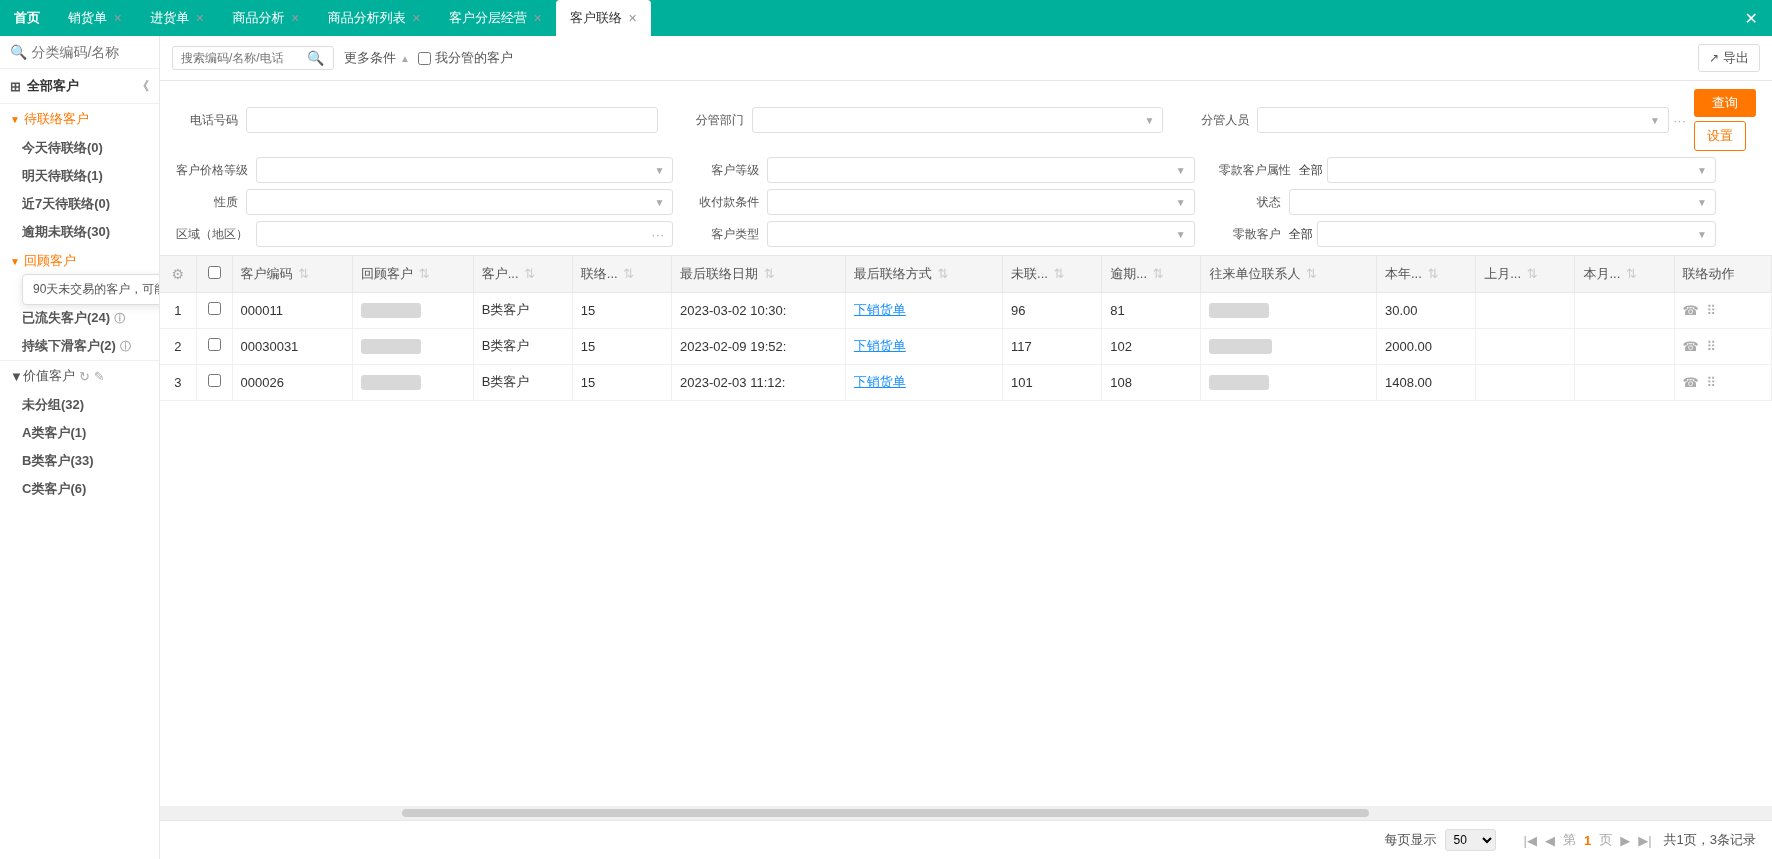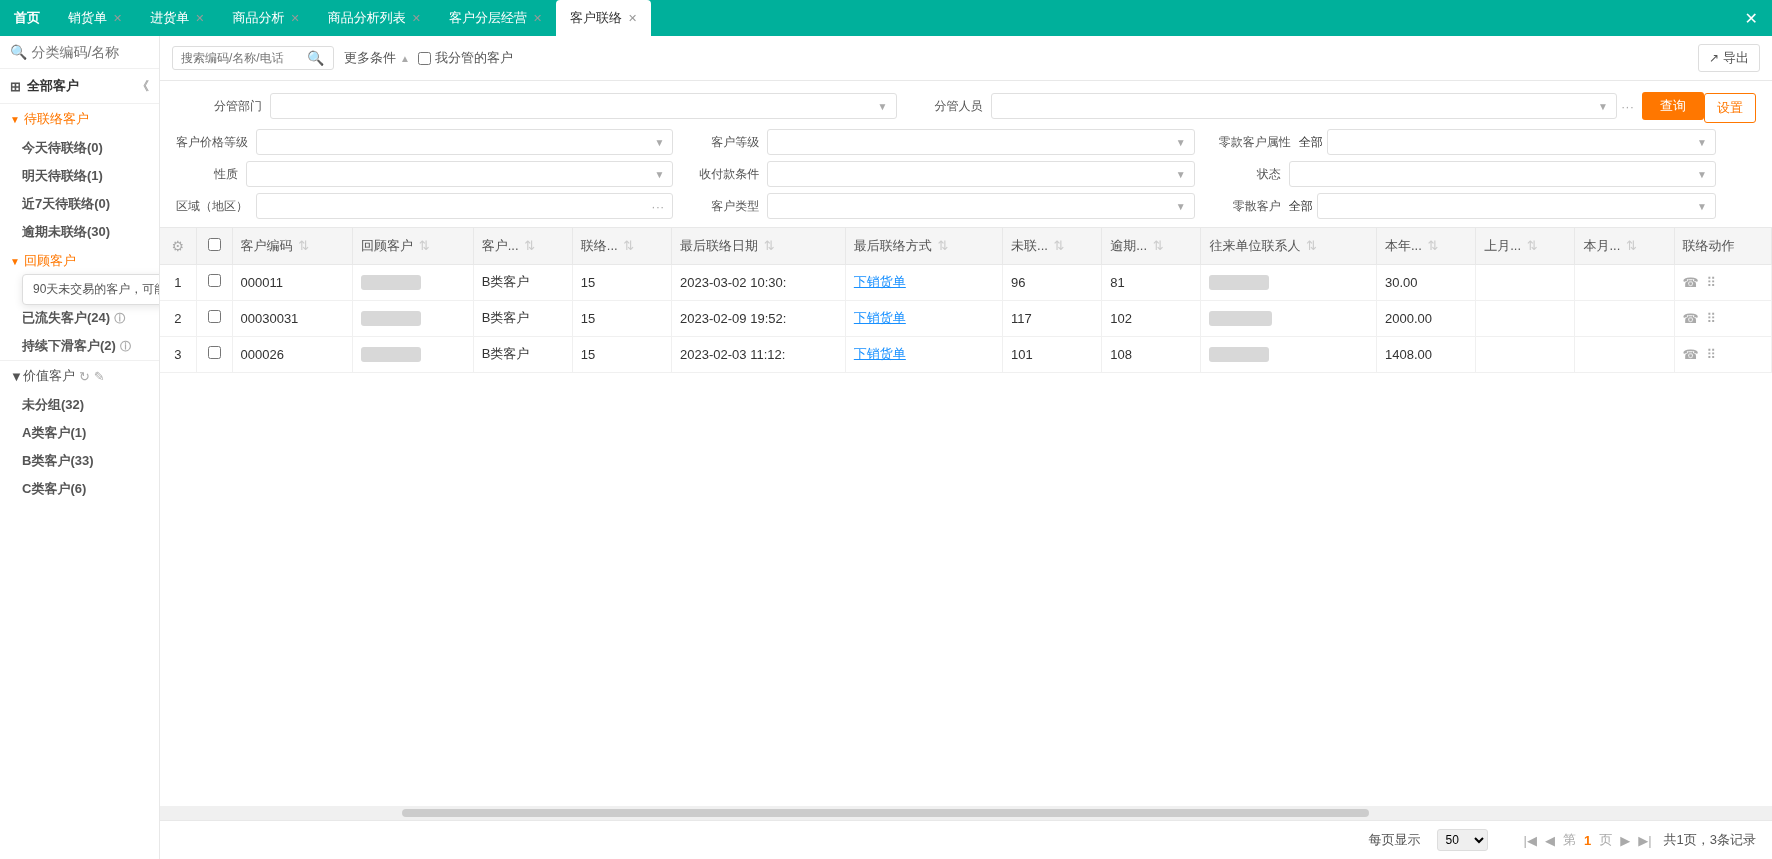--- a/index.html
+++ b/index.html
@@ -325,21 +325,21 @@
       display: flex;
       align-items: center;
       justify-content: flex-end;
       padding: 8px 16px;
       background: #fff;
       border-top: 1px solid #e8e8e8;
       font-size: 12px;
       color: #555;
     }
     .pagination .per-page { display: flex; align-items: center; margin-right: 16px; }
-    .pagination select { border: 1px solid #ddd; border-radius: 3px; padding: 2px 4px; font-size: 12px; margin: 0 16px; }
+    .pagination select { border: 1px solid #ddd; border-radius: 3px; padding: 2px 4px; font-size: 12px; margin: 0 8px; }
     .pagination .page-nav { display: flex; align-items: center; }
     .pagination .page-nav span { margin: 0 4px; cursor: pointer; color: #aaa; }
     .pagination .page-nav .current-page { color: #ff7700; font-weight: bold; margin: 0 4px; }
     .pagination .total { margin-left: 8px; }
 
     
     .scroll-hint {
       height: 14px;
       background: #f0f0f0;
       display: flex;
@@ -475,39 +475,43 @@
       </div>
       <div class="export-btn">
         <span class="export-icon">↗</span>
         <span>导出</span>
       </div>
     </div>
 
     <div class="filter-panel">
 
       <div class="filter-row">
+        <div class="filter-item">
+          <span class="filter-label">电话号码</span>
+          <input class="filter-input" type="text" style="">
+        </div>
         <div style="width:24px;"></div>
         <div class="filter-item">
           <span class="filter-label">分管部门</span>
           <div class="filter-select">
             <span></span>
             <span class="down-arrow">▼</span>
           </div>
         </div>
         <div style="width:24px;"></div>
         <div class="filter-item">
           <span class="filter-label">分管人员</span>
           <div class="filter-select">
             <span></span>
             <span class="down-arrow">▼</span>
           </div>
         </div>
         <span class="filter-more">···</span>
         <div style="width:8px;"></div>
-        <div style="display:flex;flex-direction:row;align-items:center;">
+        <div style="display:flex;flex-direction:column;align-items:flex-start;">
           <button class="btn-query">查询</button>
           <button class="btn-settings">设置</button>
         </div>
       </div>
 
       <div class="filter-row">
         <div class="filter-item">
           <span class="filter-label">客户价格等级</span>
           <div class="filter-select">
             <span></span>

